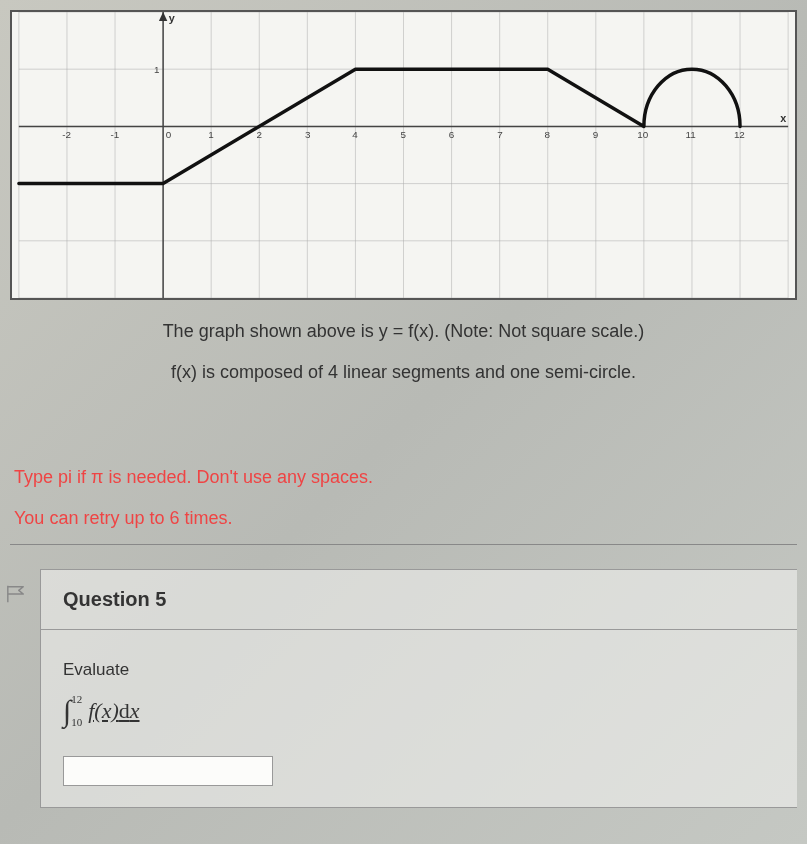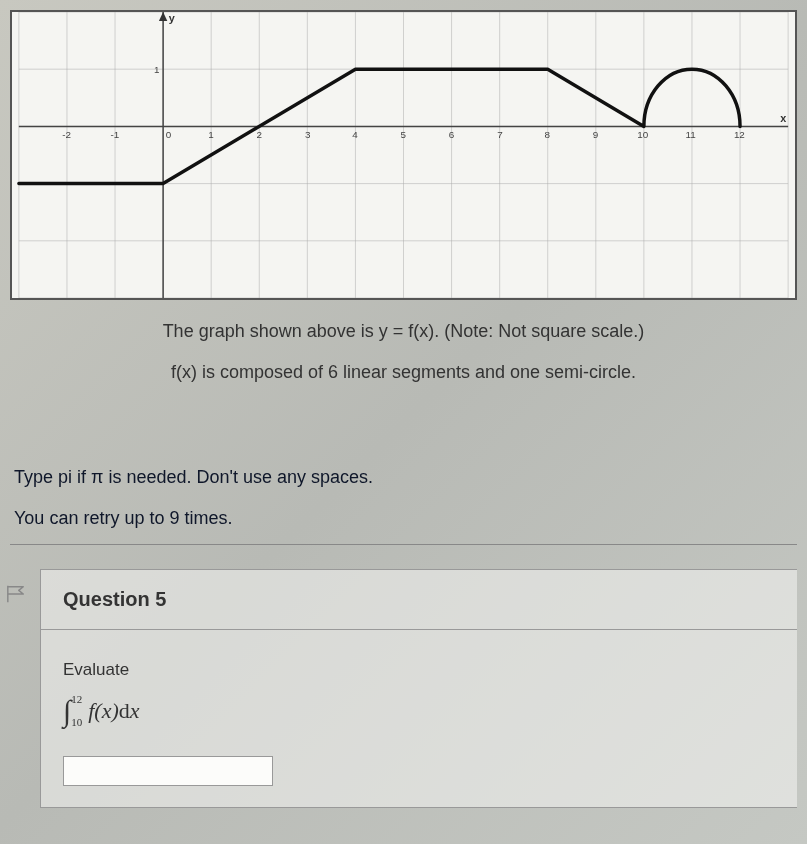--- a/index.html
+++ b/index.html
@@ -27,21 +27,21 @@
     .axis-label { font-size: 11px; fill: #333; font-weight: bold; }
     .desc-text {
       font-size: 18px;
       color: #333;
       margin: 14px 4px;
       line-height: 1.5;
       text-align: center;
     }
     .instr-text {
       font-size: 18px;
-      color: #0f172a;
+      color: #ef4444;
       margin: 14px 4px 10px 4px;
       line-height: 1.5;
     }
     .section-divider {
       border: none;
       border-top: 1px solid #888;
       margin: 12px 0 24px 0;
     }
     .question-panel {
       margin-left: 30px;
@@ -149,41 +149,41 @@
     <path class="curve" d="M 0 174
          L 146.25 174
          L 341.25 58
          L 536.25 58
          L 633.75 116
          A 48.75 58 0 1 1 731.25 116"></path>
   </svg>
 </div>
 
 <p class="desc-text">The graph shown above is y = f(x).  (Note: Not square scale.)</p>
-<p class="desc-text">f(x) is composed of 6 linear segments and one semi-circle.</p>
+<p class="desc-text">f(x) is composed of 4 linear segments and one semi-circle.</p>
 
 <div class="spacer"></div>
 
 <p class="instr-text">Type pi if π is needed.  Don't use any spaces.</p>
-<p class="instr-text">You can retry up to 9 times.</p>
+<p class="instr-text">You can retry up to 6 times.</p>
 
 <hr class="section-divider">
 
 <div class="question-panel">
   <div class="flag-col">
     <svg class="flag-icon" viewBox="0 0 24 22">
       <path d="M3 2 L3 20 M3 3 L20 3 L15 7 L20 11 L3 11" stroke="#888" stroke-width="1.6" fill="none" stroke-linejoin="round"></path>
     </svg>
   </div>
   <div class="question-header">Question 5</div>
   <div class="question-body">
     <div class="eval-label">Evaluate</div>
     <div class="integral">
       <span class="int-sym">∫</span>
       <span class="int-bounds">
         <span class="int-upper">12</span>
         <span>10</span>
       </span>
-      <span style="font-style:italic;">f(x)<span style="font-style:normal;">d</span>x</span>
+      <span style="font-style:italic;text-decoration:underline;">f(x)<span style="font-style:normal;">d</span>x</span>
     </div>
     <input type="text" class="answer-input" value="" style="">
   </div>
 </div>
 
 </body></html>

